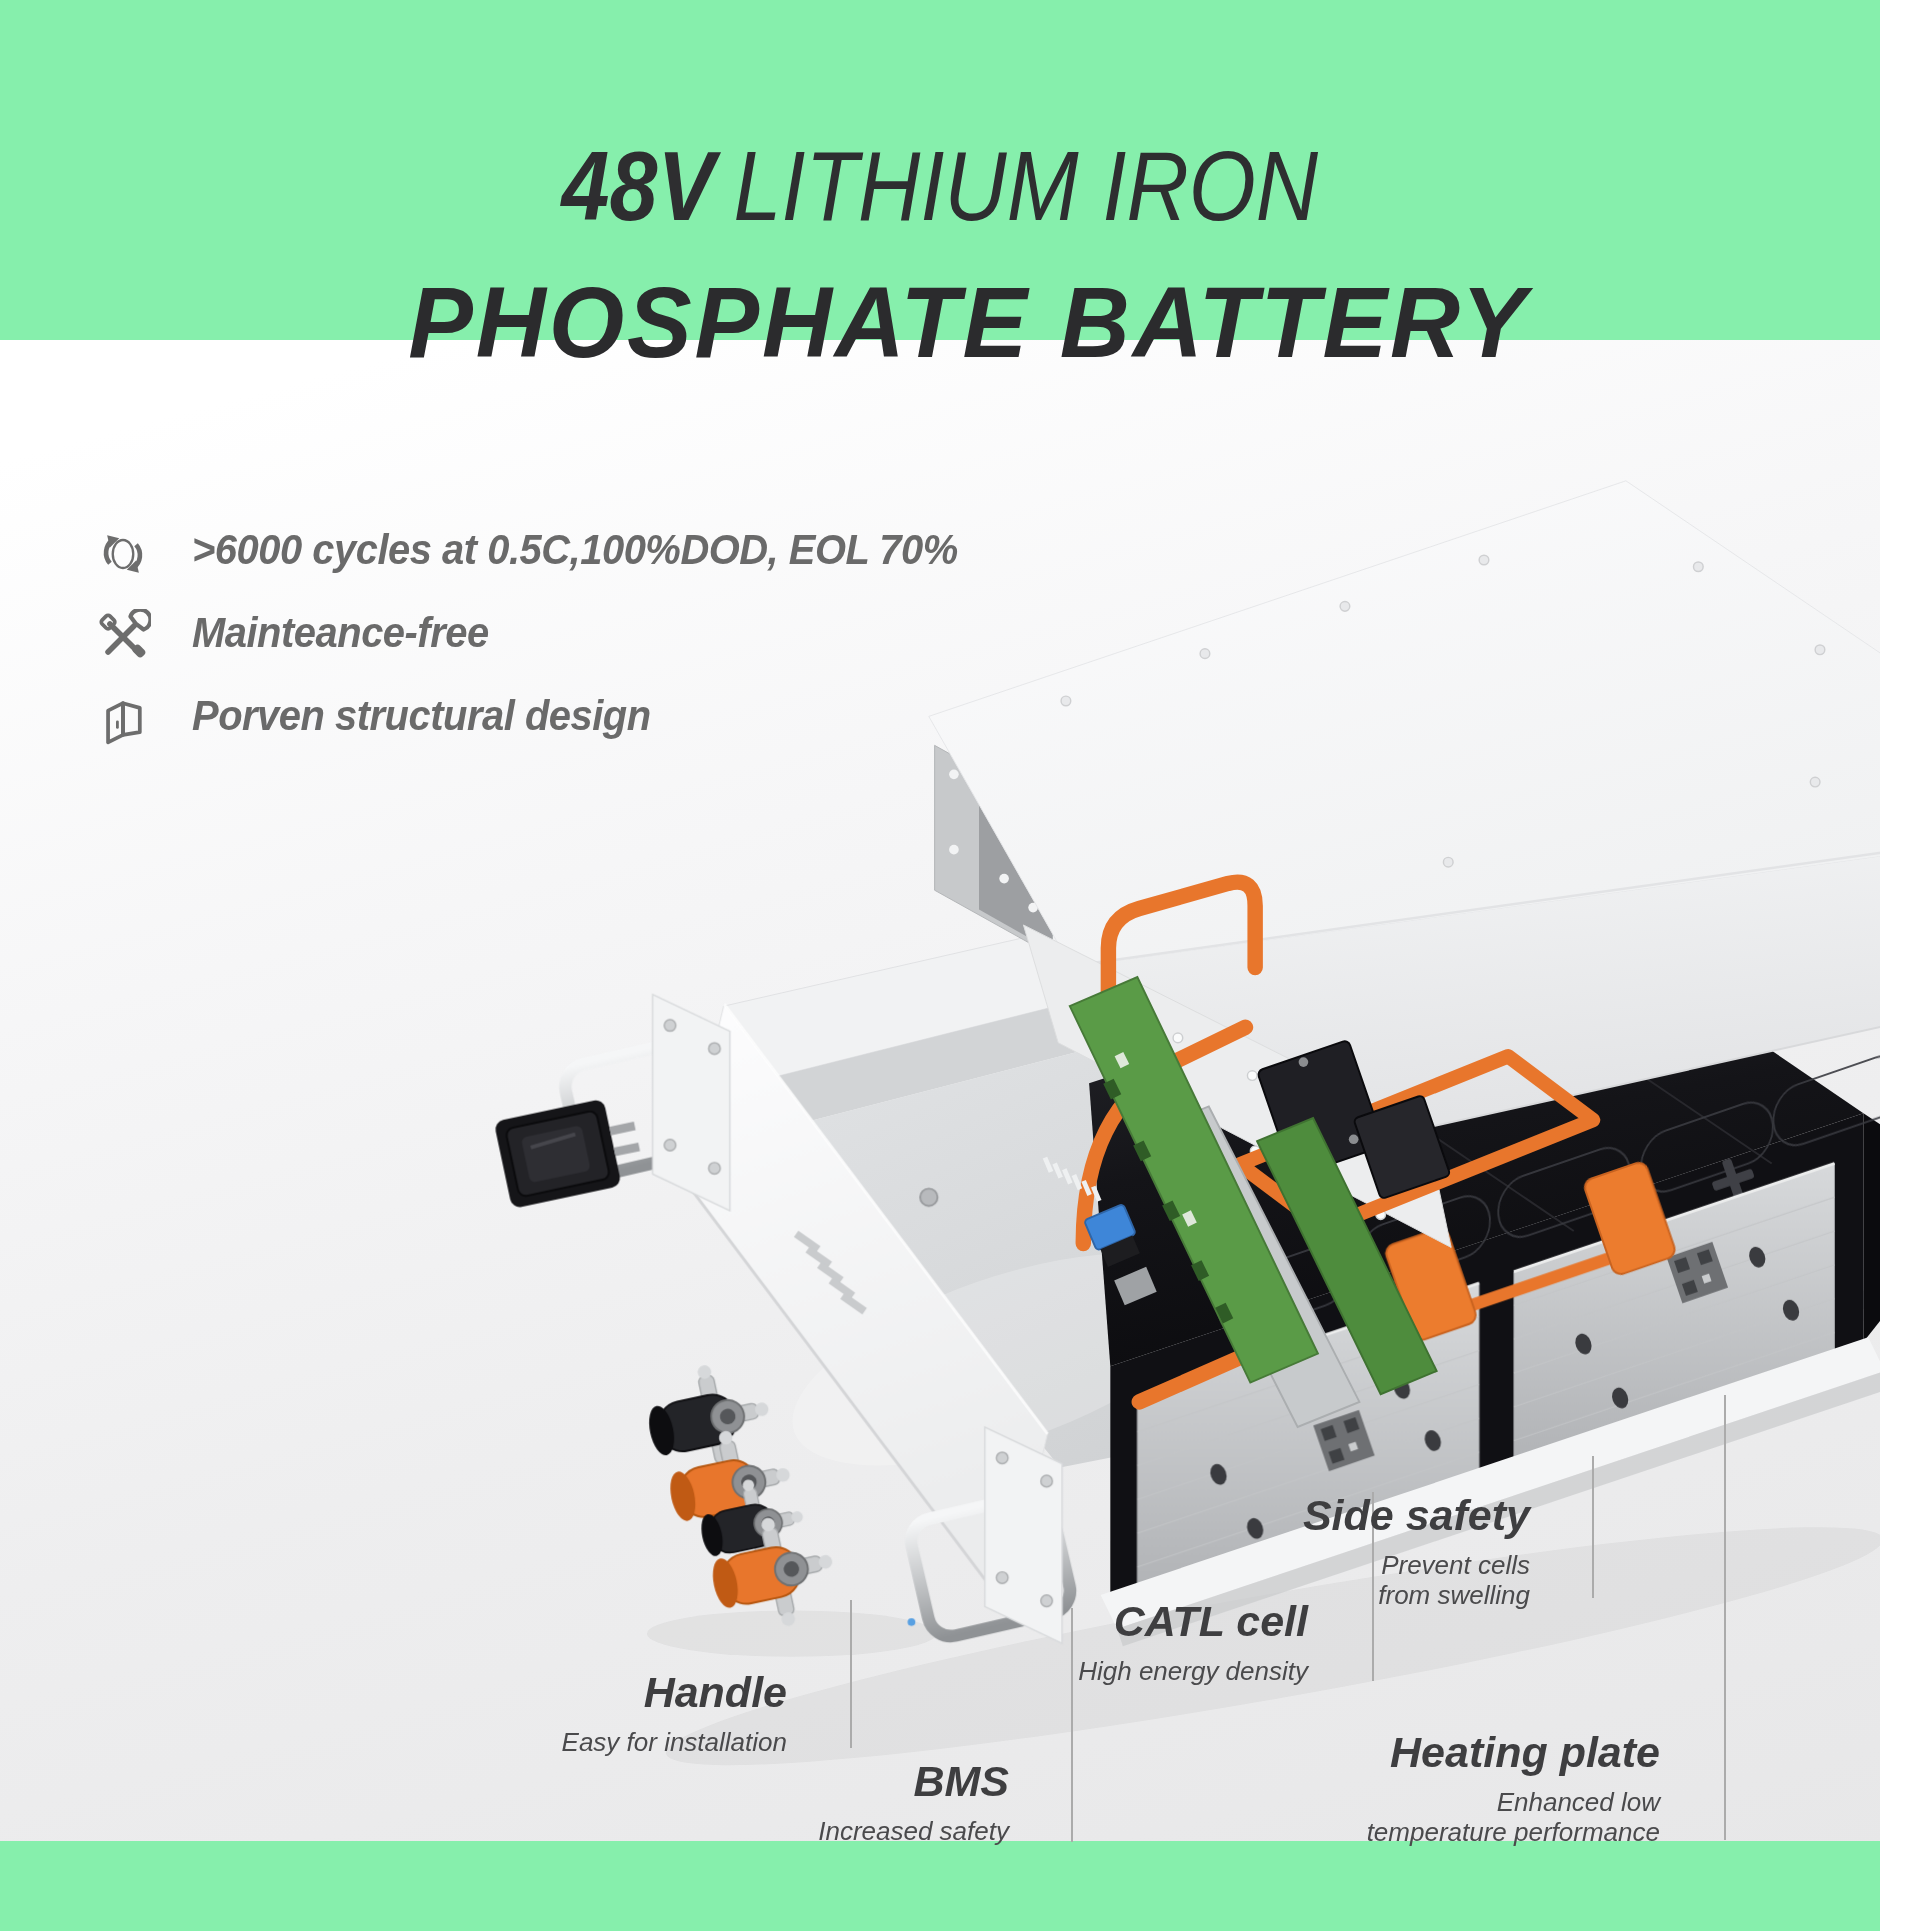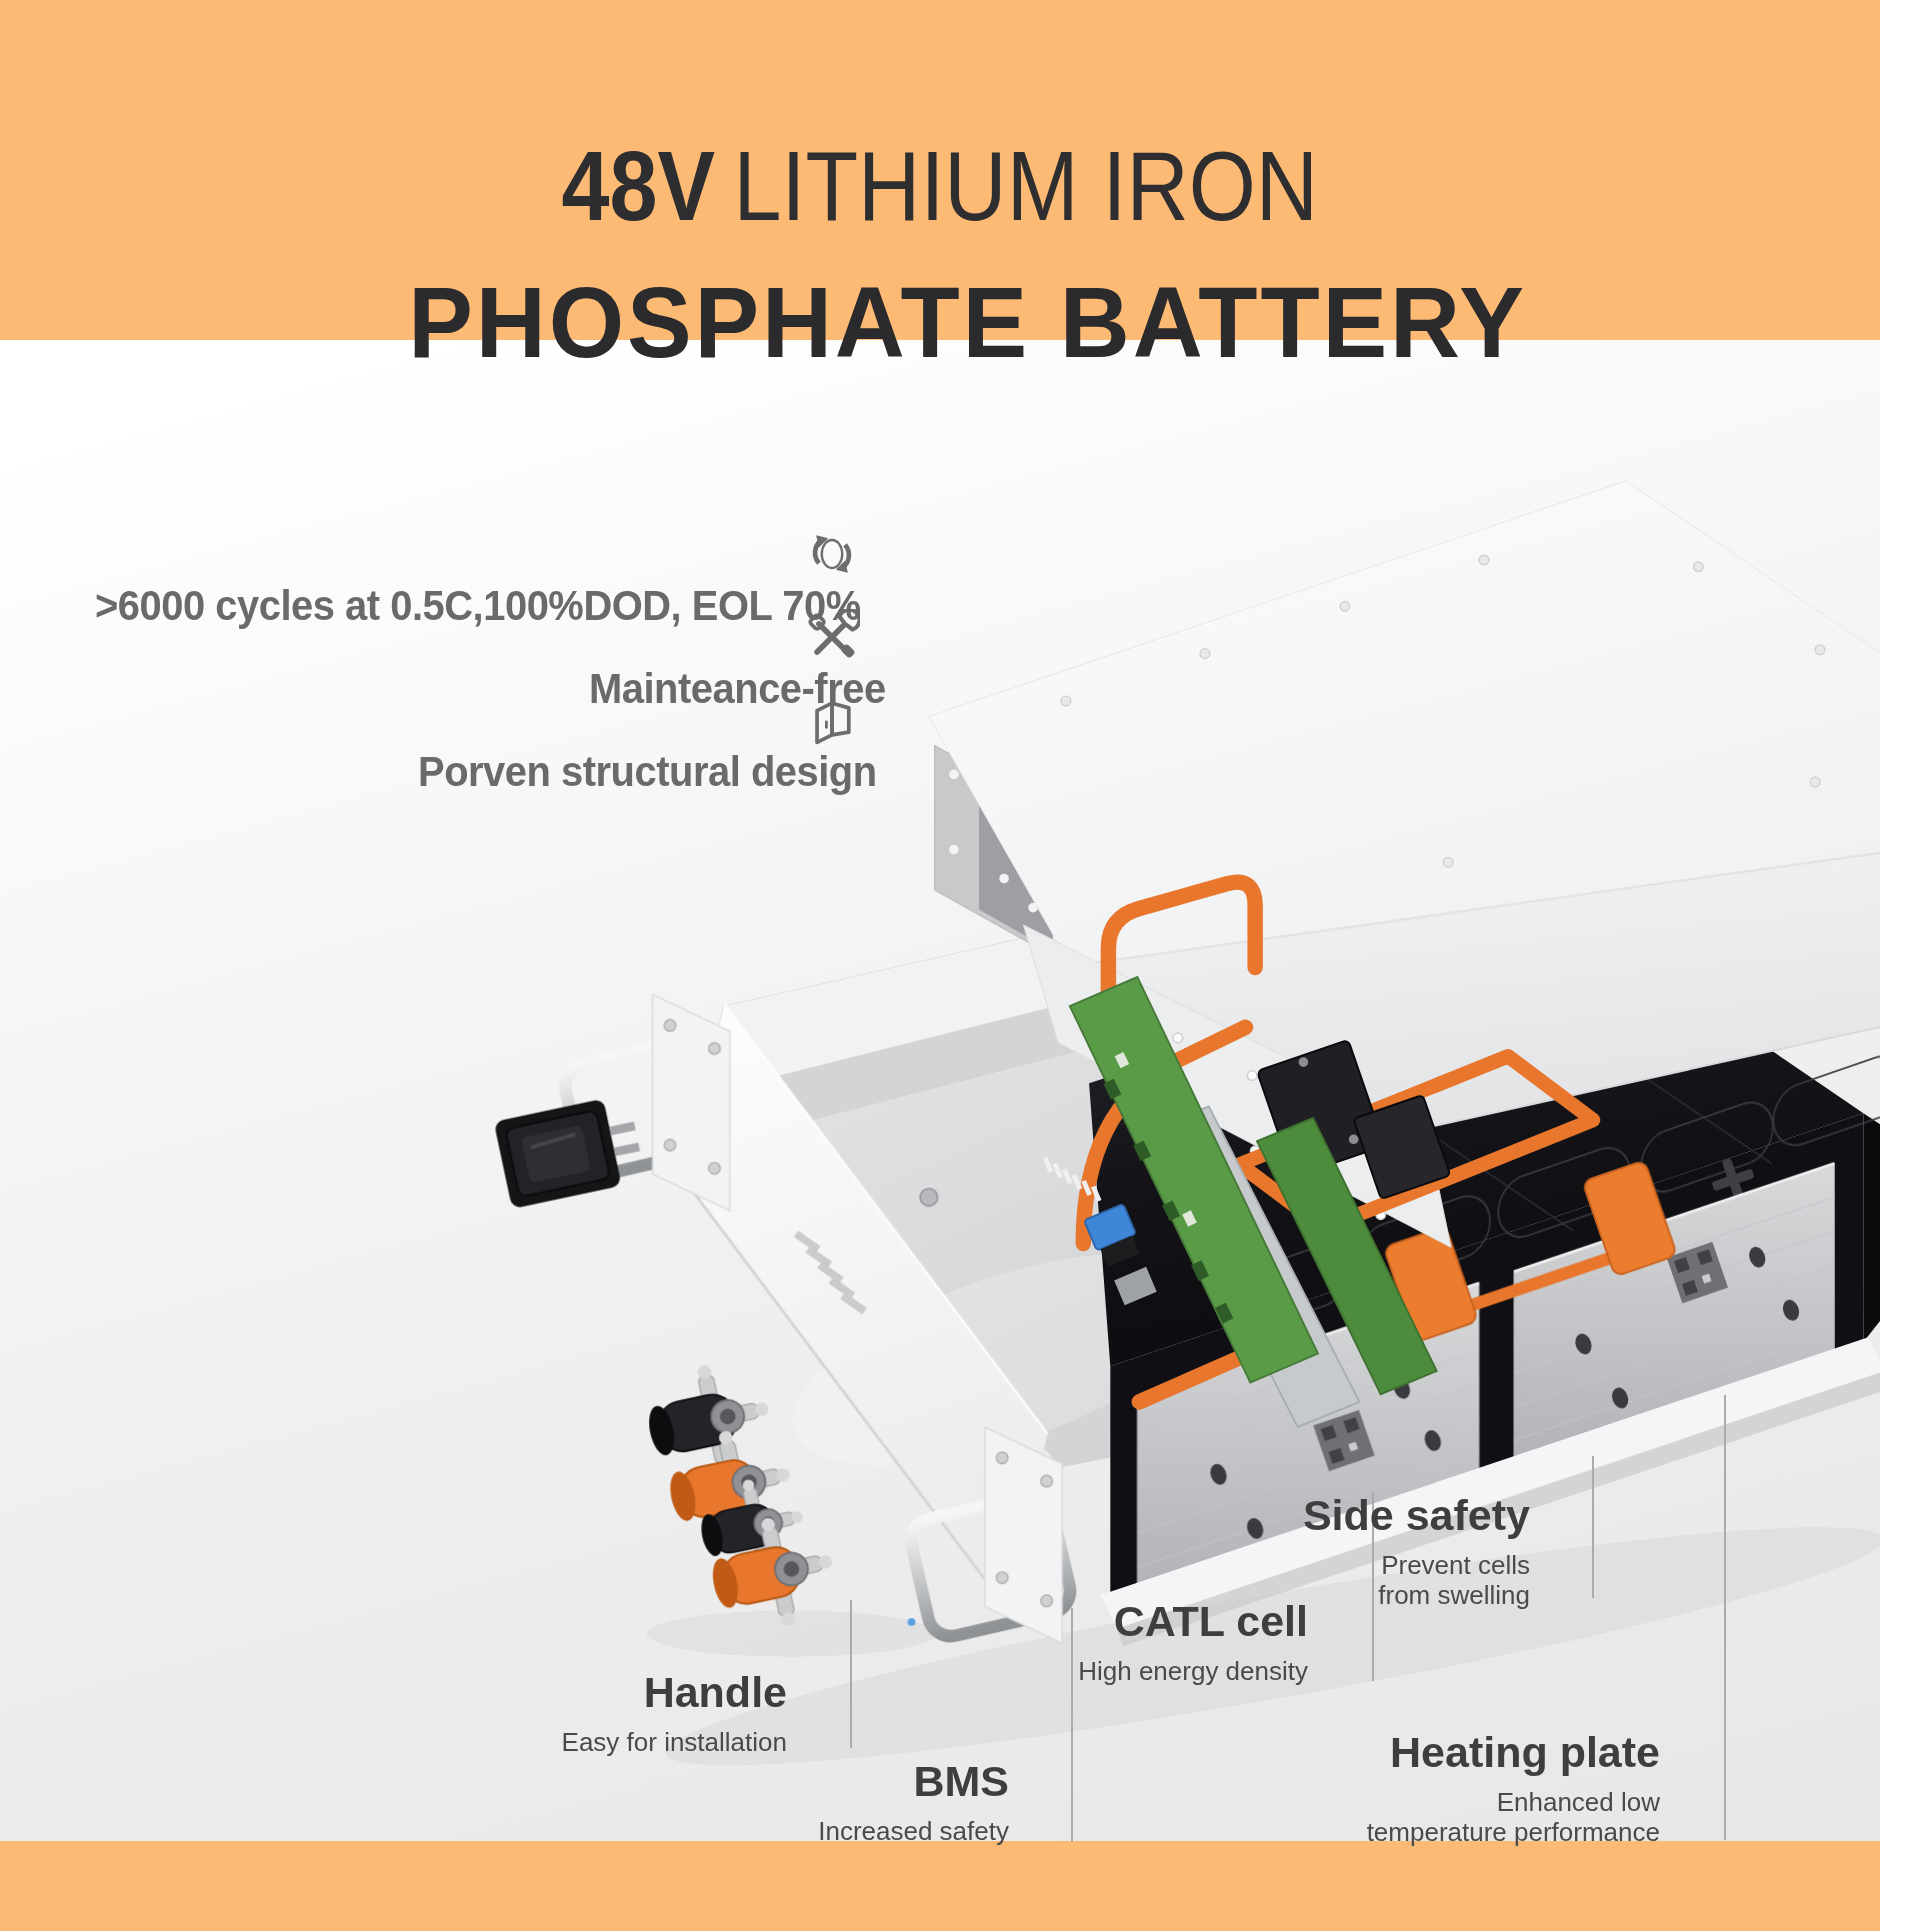--- a/index.html
+++ b/index.html
@@ -1,37 +1,37 @@
 <!DOCTYPE html>
 <html><head>
 <meta charset="utf-8">
 <style>
   html,body{margin:0;padding:0;background:#ffffff;}
-  .page{position:relative;width:1880px;height:1931px;overflow:hidden;background:#fdba74;
-        font-family:"Liberation Sans",sans-serif;}
+  .page{position:relative;width:1880px;height:1931px;overflow:hidden;background:#86efac;
+        font-family:"Liberation Sans",sans-serif;font-style:italic;}
 
   
   .photo-backdrop{position:absolute;left:0;top:340px;width:1931px;height:1501px;
     background:linear-gradient(165deg,#ffffff 6%,#f6f6f7 34%,#eeeeef 62%,#e7e7e8 100%);}
 
   .scene{position:absolute;left:0;top:0;width:1931px;height:1931px;}
 
   
   .title-l1{position:absolute;top:133px;left:0;width:100%;text-align:center;
     font-size:98px;line-height:1.1;color:#2e2e30;white-space:nowrap;}
   .title-l1 .squeeze{display:inline-block;transform:scaleX(.88);transform-origin:center;}
   .t-volt{font-weight:800;margin-right:21px;}
   .t-rest{font-weight:500;}
   .title-l2{position:absolute;top:265px;left:0;width:100%;text-align:center;
     font-size:100px;font-weight:800;letter-spacing:2.9px;color:#2b2b2d;white-space:nowrap;padding-left:28px;}
   .title-l2 .squeeze{display:inline-block;transform:scaleX(.97);transform-origin:center;}
 
   
   .features{position:absolute;left:95px;top:526px;}
-  .feat{display:flex;align-items:flex-end;margin-bottom:21px;height:62px;flex-direction:column;}
+  .feat{display:flex;align-items:flex-start;margin-bottom:21px;height:62px;}
   .feat-icon{width:56px;height:56px;flex:0 0 56px;margin-right:41px;}
   .feat-text{font-size:42px;font-weight:700;color:#6a6a6a;display:inline-block;
     transform:scaleX(.95);transform-origin:left center;white-space:nowrap;letter-spacing:-0.5px;}
 
   
   .co{position:absolute;text-align:right;white-space:nowrap;}
   .co-title{font-size:43px;font-weight:700;color:#3e3e40;line-height:1.05;}
   .co-sub{margin-top:11.6px;font-size:26px;font-weight:400;color:#4a4a4c;line-height:1.18;text-align:right;}
   .co-sub span{display:block;}
   .leader{position:absolute;width:1.9px;background:#ababab;}

